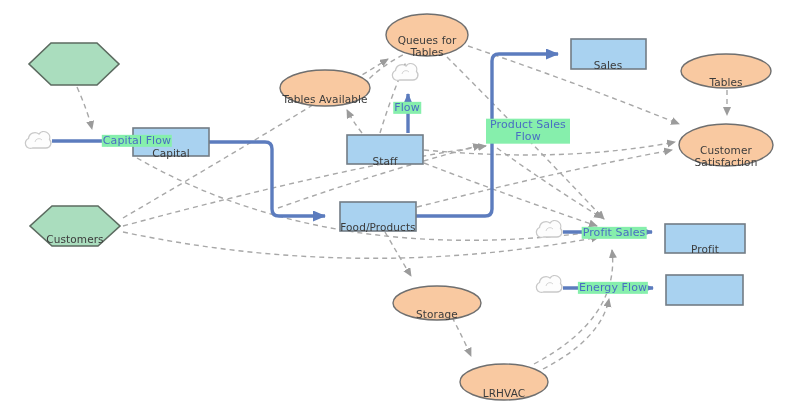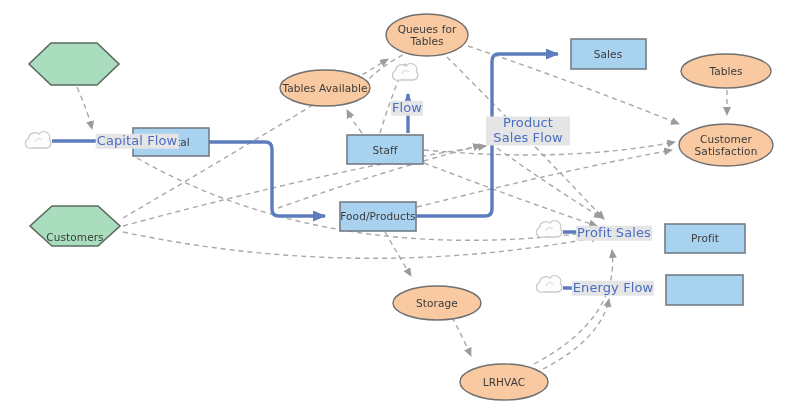--- a/index.html
+++ b/index.html
@@ -4,26 +4,26 @@
 <style>
   html,body{margin:0;padding:0;background:#ffffff;}
   #canvas{
     position:relative;width:800px;height:418px;background:#ffffff;overflow:hidden;
     font-family:"DejaVu Sans","Liberation Sans",sans-serif;
   }
   #canvas svg{position:absolute;left:0;top:0;}
   .lbl{
     position:absolute;transform:translate(-50%,-50%);
     text-align:center;font-size:10.5px;line-height:1.18;color:#3b3b3b;
-    pointer-events:none;letter-spacing:.1px;
+    pointer-events:none;letter-spacing:.1px;margin-top:11px;
   }
   .flow-lbl{
     position:absolute;transform:translate(-50%,-50%);
-    text-align:center;font-size:13px;line-height:1.12;color:#4a6ec2;
-    background:#e5e5e5;padding:0 1px;letter-spacing:.1px;
+    text-align:center;font-size:11px;line-height:1.12;color:#4a6ec2;
+    background:#86efac;padding:0 1px;letter-spacing:.1px;
   }
   .nowrap{white-space:nowrap;}
   .conn{fill:none;stroke:#a8a8a8;stroke-width:1.4;stroke-dasharray:5 4;}
   .pipe{fill:none;stroke:#5c7cbe;stroke-width:3.4;}
   .stock{fill:#a9d2f0;stroke:#727c85;stroke-width:1.6;}
   .aux{fill:#f9c9a1;stroke:#6f6f6f;stroke-width:1.4;}
   .src{fill:#aaddbe;stroke:#5c6b60;stroke-width:1.6;}
   .cloud{fill:#fdfdfd;stroke:#c9c9c9;stroke-width:1.3;}
   .cloud-detail{fill:none;stroke:#d6d6d6;stroke-width:1;}
 </style>
@@ -98,21 +98,21 @@
     <g transform="translate(551,231)">
       <path class="cloud" d="M -7.5 6 L 6 6 A 5 5 0 0 0 9.5 -2.5 A 6 6 0 0 0 -1 -8 A 6.5 6.5 0 0 0 -11.5 -3.5 A 5 5 0 0 0 -7.5 6 Z"></path>
       <path class="cloud-detail" d="M -5 0 A 4 4 0 0 1 2 -2"></path>
     </g>
     <g transform="translate(551,286)">
       <path class="cloud" d="M -7.5 6 L 6 6 A 5 5 0 0 0 9.5 -2.5 A 6 6 0 0 0 -1 -8 A 6.5 6.5 0 0 0 -11.5 -3.5 A 5 5 0 0 0 -7.5 6 Z"></path>
       <path class="cloud-detail" d="M -5 0 A 4 4 0 0 1 2 -2"></path>
     </g>
   </svg>
 
-  <div class="lbl" style="left:75px;top:237px;width:80px">Customers</div>
+  <div class="lbl" style="left:75px;top:228px;width:80px">Customers</div>
   <div class="lbl" style="left:171px;top:142px;width:70px">Capital</div>
   <div class="lbl" style="left:385px;top:150px;width:70px">Staff</div>
   <div class="lbl" style="left:378px;top:216px;width:90px">Food/Products</div>
   <div class="lbl" style="left:608px;top:54px;width:70px">Sales</div>
   <div class="lbl" style="left:705px;top:238px;width:70px">Profit</div>
   <div class="lbl" style="left:427px;top:35px;width:72px">Queues for Tables</div>
   <div class="lbl" style="left:325px;top:88px;width:96px">Tables Available</div>
   <div class="lbl" style="left:726px;top:71px;width:70px">Tables</div>
   <div class="lbl" style="left:726px;top:145px;width:84px">Customer Satisfaction</div>
   <div class="lbl" style="left:437px;top:303px;width:70px">Storage</div>

